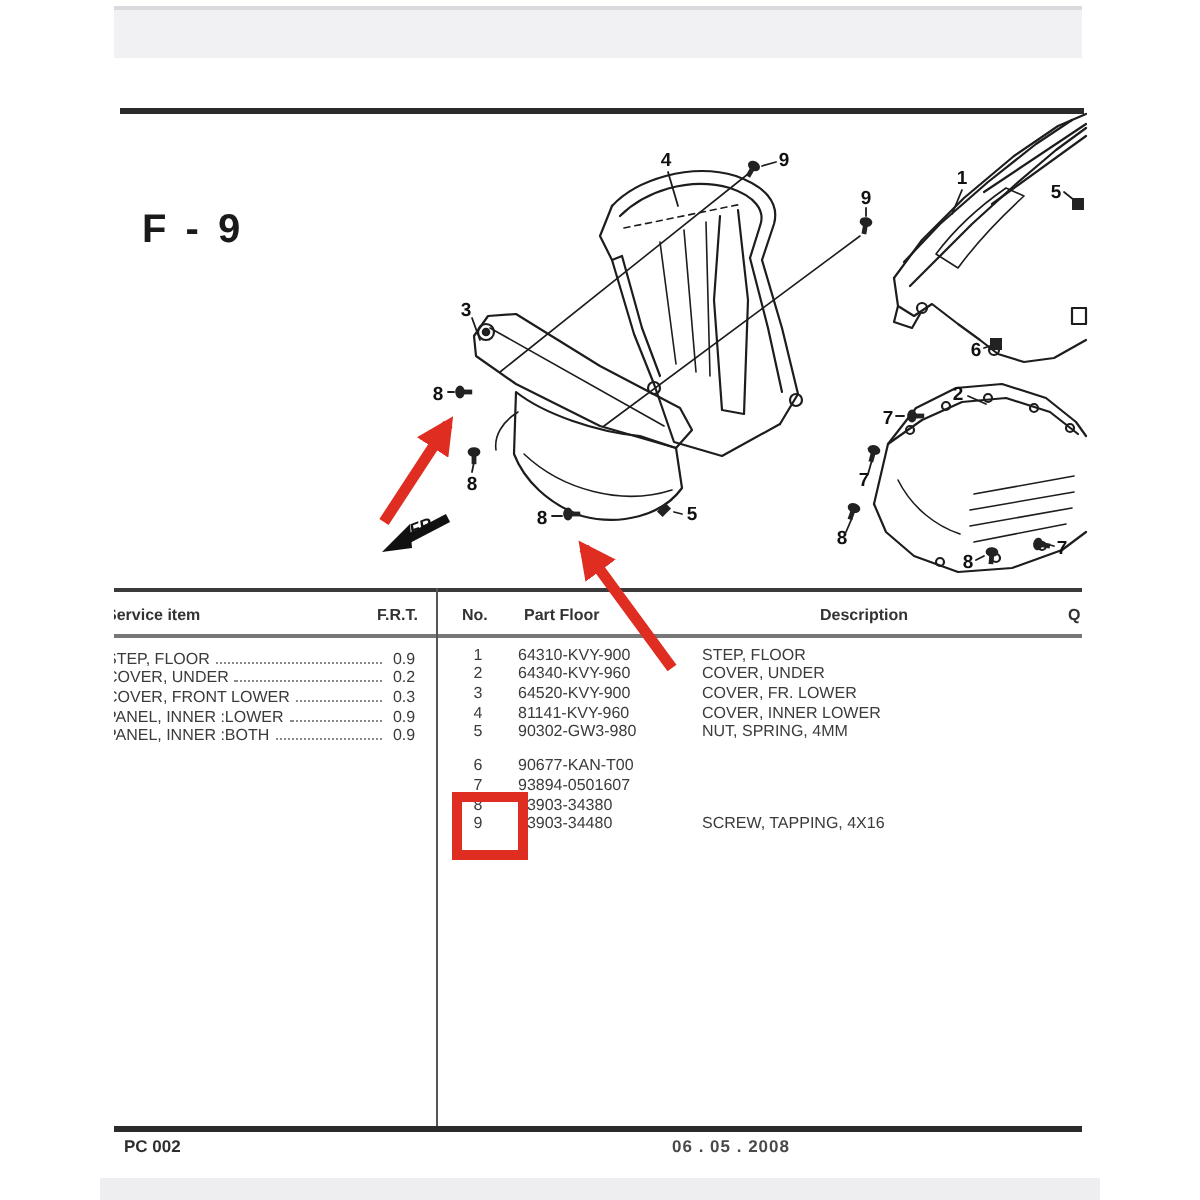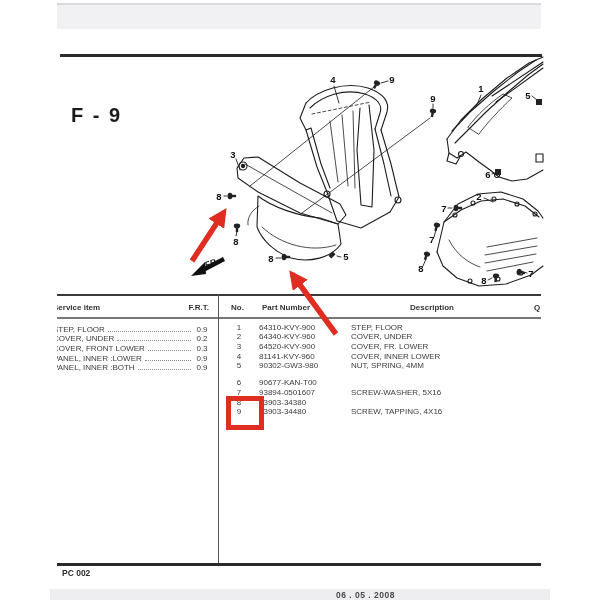--- a/index.html
+++ b/index.html
@@ -37,21 +37,21 @@
   .pt-header-no{position:absolute;left:12px;top:9px;font-size:8px;font-weight:bold;color:#333;}
   .pt-header-pn{position:absolute;left:43px;top:9px;font-size:8px;font-weight:bold;color:#333;}
   .pt-header-desc{position:absolute;left:147px;top:9px;font-size:8px;font-weight:bold;color:#333;padding-left:44px;}
   .pt-header-qty{position:absolute;left:315px;top:9px;font-size:8px;font-weight:bold;color:#333;}
   .pt-rows{position:absolute;left:0;top:28px;width:322px;}
   .pt-row{display:grid;grid-template-columns:40px 92px 1fr;height:9.7px;font-size:8px;color:#3b3b3b;align-items:end;}
   .pt-row .no{text-align:center;}
   .pt-gap{height:7px;}
 
   .footer-left{position:absolute;left:62px;top:568px;font-size:8.5px;font-weight:bold;color:#2e2e2e;z-index:2;}
-  .footer-date{position:absolute;left:336px;top:568px;font-size:8.5px;font-weight:bold;color:#4a4a4a;letter-spacing:0.5px;z-index:2;margin-top:22px;}
+  .footer-date{position:absolute;left:336px;top:568px;font-size:8.5px;font-weight:bold;color:#4a4a4a;letter-spacing:0.5px;z-index:2;}
 </style>
 </head>
 <body>
 
 <div class="stage">
 
   <div class="top-strip"></div>
   <div class="page-top-line"></div>
 
   <div class="page-code">F - 9</div>
@@ -256,21 +256,21 @@
       <div class="svc-row">
           <span class="lbl">PANEL, INNER :BOTH</span>
           <span class="dots"></span>
           <span class="val">0.9</span>
         </div>
     </div>
   </div>
 
   <div class="parts-table">
     <div class="pt-header-no">No.</div>
-    <div class="pt-header-pn">Part Number</div>
+    <div class="pt-header-pn">Part Floor</div>
     <div class="pt-header-desc">Description</div>
     <div class="pt-header-qty">Q</div>
     <div class="pt-rows">
       <div class="pt-row">
           <span class="no">1</span>
           <span>64310-KVY-900</span>
           <span>STEP, FLOOR</span>
         </div>
       <div class="pt-row">
           <span class="no">2</span>
@@ -293,21 +293,20 @@
           <span>NUT, SPRING, 4MM</span>
         </div>
       <div class="pt-gap"></div>
       <div class="pt-row">
           <span class="no">6</span>
           <span>90677-KAN-T00</span>
         </div>
       <div class="pt-row">
           <span class="no">7</span>
           <span>93894-0501607</span>
-          <span>SCREW-WASHER, 5X16</span>
         </div>
       <div class="pt-row">
           <span class="no">8</span>
           <span>93903-34380</span>
         </div>
       <div class="pt-row">
           <span class="no">9</span>
           <span>93903-34480</span>
           <span>SCREW, TAPPING, 4X16</span>
         </div>

